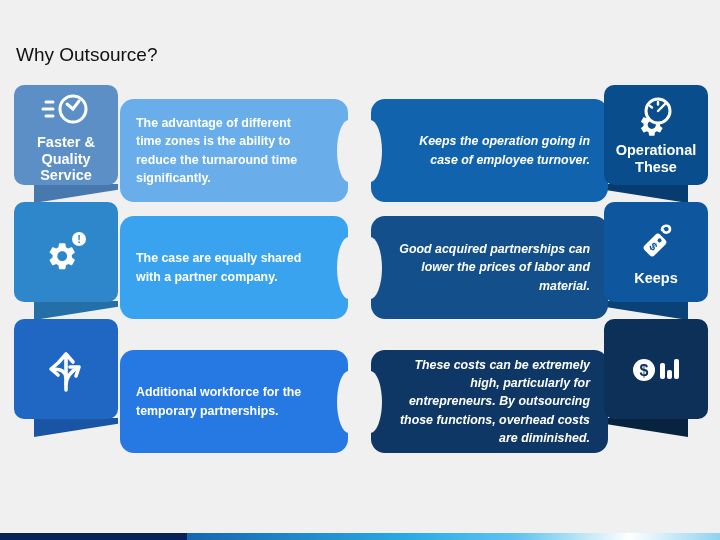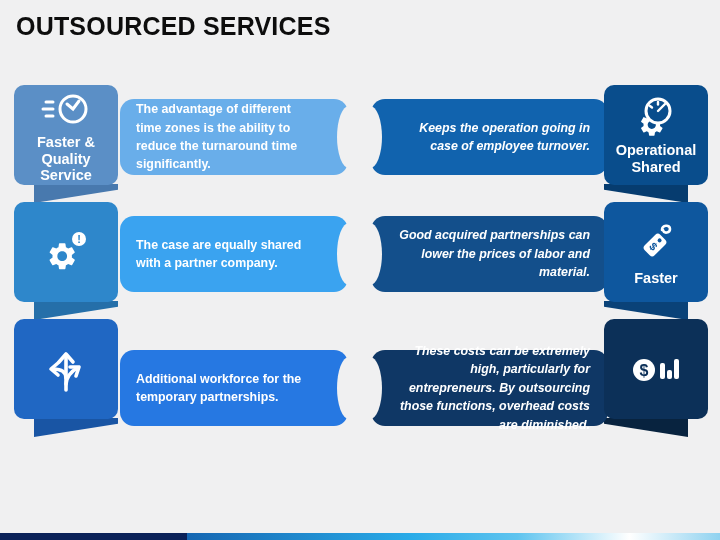--- a/index.html
+++ b/index.html
@@ -33,21 +33,21 @@
   }
   .fold{
     position:absolute;z-index:1;
     width:84px;height:19px;
     background:var(--fold-bg);
   }
   .left  .fold{clip-path:polygon(0 0,100% 0,100% 30%,0 100%);}
   .right .fold{clip-path:polygon(0 0,100% 0,100% 100%,0 30%);}
   .body-box{
     position:absolute;z-index:2;
-    height:76px;border-radius:14px;
+    height:103px;border-radius:14px;
     background:var(--body-bg);
     display:flex;align-items:center;
     box-sizing:border-box;
   }
   .body-box::after{ 
     content:"";position:absolute;
     width:24px;height:62px;border-radius:50%;
     background:var(--page-bg);
     top:50%;transform:translateY(-50%);
   }
@@ -70,21 +70,21 @@
   .icon{display:block;}
   .footer-bar{position:absolute;left:0;bottom:0;width:720px;height:7px;display:flex;}
   .footer-navy{width:187px;height:100%;}
   .footer-gradient{flex:1;height:100%;}
 </style>
 </head>
 <body>
 
 <div class="slide" style="background: rgb(240, 240, 241); --page-bg: #F0F0F1;">
 
-  <div class="title">OUTSOURCED SERVICES</div>
+  <div class="subtitle">Why Outsource?</div>
 
   <div class="block left row1" style="--label-bg: #5B8FC6; --body-bg: #69AEEA; --fold-bg: #4879AE;">
     <div class="fold"></div>
     <div class="body-box">
       <p class="body-text">The advantage of different time zones is the ability to reduce the turnaround time significantly.</p>
     </div>
     <div class="label-box">
       <svg class="icon" width="52" height="42" viewBox="0 0 52 42">
         <g stroke="#fff" stroke-width="3" fill="none" stroke-linecap="round">
           <line x1="6" y1="14" x2="13" y2="14"></line>
@@ -143,39 +143,39 @@
         <g transform="translate(6,15) scale(1.15)">
           <path fill="#fff" fill-rule="evenodd" d="M19.14,12.94c0.04-0.3,0.06-0.61,0.06-0.94c0-0.32-0.02-0.64-0.07-0.94l2.03-1.58c0.18-0.14,0.23-0.41,0.12-0.61l-1.92-3.32c-0.12-0.22-0.37-0.29-0.59-0.22l-2.39,0.96c-0.5-0.38-1.03-0.7-1.62-0.94L14.4,2.81c-0.04-0.24-0.24-0.41-0.48-0.41h-3.84c-0.24,0-0.43,0.17-0.47,0.41L9.25,5.35C8.66,5.59,8.12,5.92,7.63,6.29L5.24,5.33c-0.22-0.08-0.47,0-0.59,0.22L2.74,8.87C2.62,9.08,2.66,9.34,2.86,9.48l2.03,1.58C4.84,11.36,4.8,11.69,4.8,12s0.02,0.64,0.07,0.94l-2.03,1.58c-0.18,0.14-0.23,0.41-0.12,0.61l1.92,3.32c0.12,0.22,0.37,0.29,0.59,0.22l2.39-0.96c0.5,0.38,1.03,0.7,1.62,0.94l0.36,2.54c0.05,0.24,0.24,0.41,0.48,0.41h3.84c0.24,0,0.44-0.17,0.47-0.41l0.36-2.54c0.59-0.24,1.13-0.56,1.62-0.94l2.39,0.96c0.22,0.08,0.47,0,0.59-0.22l1.92-3.32c0.12-0.22,0.07-0.47-0.12-0.61L19.14,12.94z M12,15.6c-1.98,0-3.6-1.62-3.6-3.6s1.62-3.6,3.6-3.6s3.6,1.62,3.6,3.6S13.98,15.6,12,15.6z"></path>
         </g>
         <circle cx="26" cy="15" r="12" fill="currentColor" stroke="#fff" stroke-width="3"></circle>
         <g stroke="#fff" stroke-width="2.4" stroke-linecap="round">
           <line x1="26" y1="15" x2="33" y2="8"></line>
           <line x1="26" y1="6" x2="26" y2="8.5"></line>
           <line x1="18" y1="10" x2="20" y2="11.5"></line>
         </g>
       </svg>
-      <div class="label-text">Operational Shared</div>
+      <div class="label-text">Operational These</div>
     </div>
   </div>
 
   <div class="block right row2" style="--label-bg: #0E579E; --body-bg: #134F8B; --fold-bg: #0A4278;">
     <div class="fold"></div>
     <div class="body-box">
       <p class="body-text">Good acquired partnerships can lower the prices of labor and material.</p>
     </div>
     <div class="label-box">
       <svg class="icon" width="46" height="46" viewBox="0 0 46 46">
         <g transform="rotate(45 22 25)">
           <rect x="15" y="14" width="14" height="22" rx="3.5" fill="#fff"></rect>
           <circle cx="22" cy="18.5" r="2" fill="currentColor"></circle>
           <text x="22" y="31" text-anchor="middle" font-size="11" font-weight="bold" fill="currentColor" font-family="Liberation Sans, sans-serif">$</text>
         </g>
         <path d="M29,10 c0,-5 8,-6 8,-1 c0,4 -6,5 -7,1" fill="none" stroke="#fff" stroke-width="2.6" stroke-linecap="round"></path>
       </svg>
-      <div class="label-text">Faster</div>
+      <div class="label-text">Keeps</div>
     </div>
   </div>
 
   <div class="block right row3" style="--label-bg: #0C3058; --body-bg: #0F3765; --fold-bg: #08233F;">
     <div class="fold"></div>
     <div class="body-box">
       <p class="body-text">These costs can be extremely high, particularly for entrepreneurs. By outsourcing those functions, overhead costs are diminished.</p>
     </div>
     <div class="label-box">
       <svg class="icon" width="52" height="38" viewBox="0 0 52 38">

